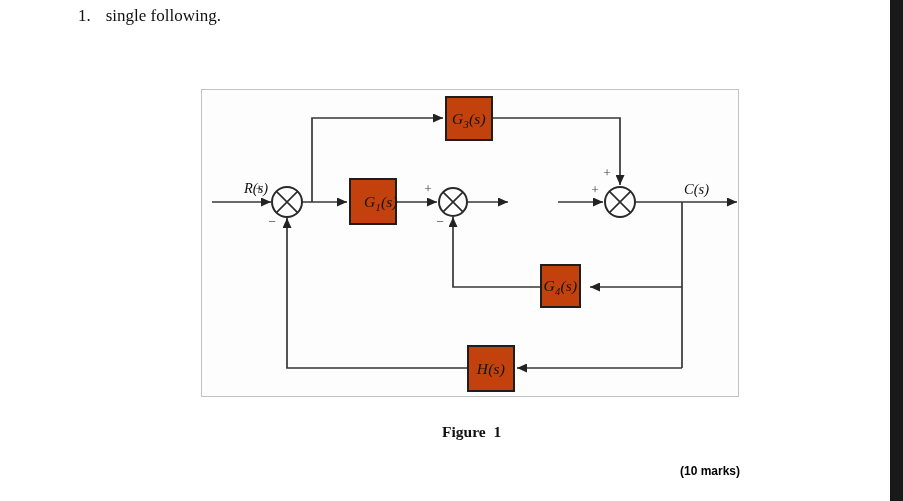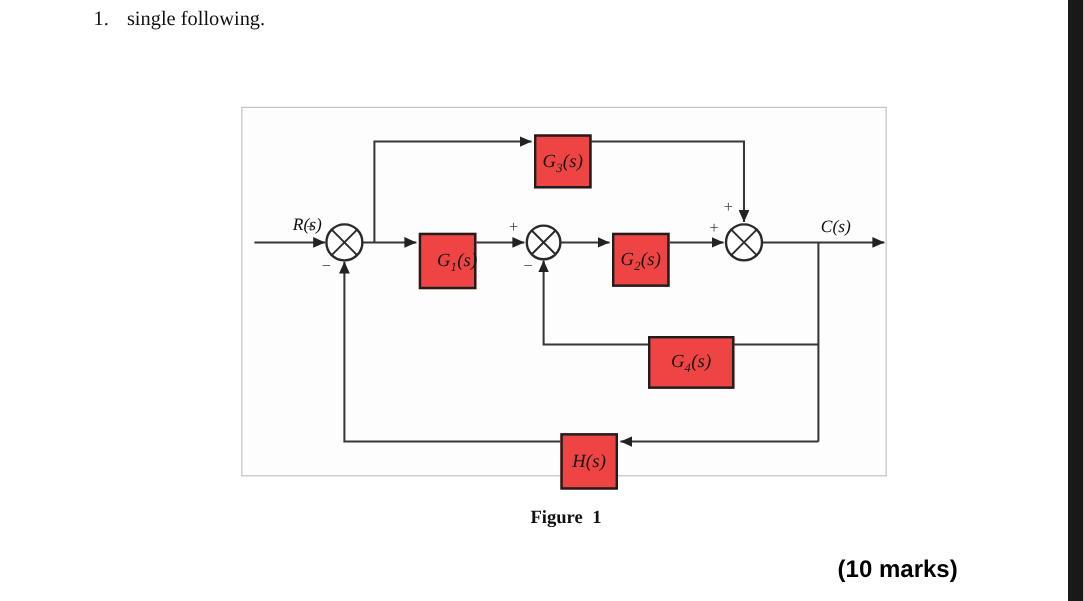--- a/index.html
+++ b/index.html
@@ -12,36 +12,36 @@
   .qnum { font-size:17px; line-height:20.5px; margin-right:15px; }
   .qtext { font-size:17px; line-height:20.5px; }
   
   .figure-box {
     position:absolute; left:201px; top:89px; width:538px; height:308px;
     border:1px solid #c3c3c3; background:#fdfdfd; box-sizing:border-box;
   }
   svg.diagram { position:absolute; left:0; top:0; width:903px; height:501px; }
   
   .block {
-    position:absolute; box-sizing:border-box; border:2px solid #1e1e1e; background:#ef4444;
+    position:absolute; box-sizing:border-box; border:2px solid #1e1e1e; background:#c2410c;
     display:flex; align-items:center; justify-content:center;
-    font-style:italic; font-size:15.5px; color:#141414; letter-spacing:0.2px;margin-top:16px;
+    font-style:italic; font-size:15.5px; color:#141414; letter-spacing:0.2px;
   }
   .block sub { font-size:10.5px; line-height:0; font-style:italic; }
   
   .lbl { position:absolute; font-style:italic; font-size:14.5px; color:#101010; }
   
   .sign {
     position:absolute; transform:translate(-50%,-50%);
     font-size:13.5px; color:#3a3a3a; font-family:"Liberation Serif", serif;
   }
   .caption { position:absolute; left:442px; top:423px; font-size:15.5px; color:#101010; word-spacing:4px;font-weight:bold; }
   .marks {
-    position:absolute; left:698px; top:464px;
-    font-family:"Liberation Sans", sans-serif; font-weight:bold; font-size:20px; color:#000;
+    position:absolute; left:680px; top:464px;
+    font-family:"Liberation Sans", sans-serif; font-weight:bold; font-size:12px; color:#000;
   }
   .right-bar { position:absolute; right:0; top:0; width:13px; height:501px; background:#191919; }
 </style>
 </head>
 <body>
 
 <div class="page">
 
   <div class="question">
     <span class="qnum">1.</span>
@@ -102,24 +102,21 @@
       </g>
     </g>
   </svg>
 
   <div class="block" style="left:445px; top:96px; width:48px; height:45px;">
     <span><span>G</span><sub>3</sub><span>(s)</span></span>
   </div>
   <div class="block" style="left:349px; top:178px; width:48px; height:47px;padding-left:16px;">
     <span><span>G</span><sub>1</sub><span>(s)</span></span>
   </div>
-  <div class="block" style="left:510px; top:178px; width:48px; height:45px;">
-    <span><span>G</span><sub>2</sub><span>(s)</span></span>
-  </div>
-  <div class="block" style="left:540px; top:264px; width:72px; height:44px;">
+  <div class="block" style="left:540px; top:264px; width:41px; height:44px;">
     <span><span>G</span><sub>4</sub><span>(s)</span></span>
   </div>
   <div class="block" style="left:467px; top:345px; width:48px; height:47px;">
     <span><span>H</span><sub></sub><span>(s)</span></span>
   </div>
 
   <span class="lbl" style="left:212px; top:180px;margin-left:32px;">R(s)</span>
   <span class="lbl" style="left:684px; top:181px;">C(s)</span>
 
   <span class="sign" style="left:259px; top:189px;">+</span>

